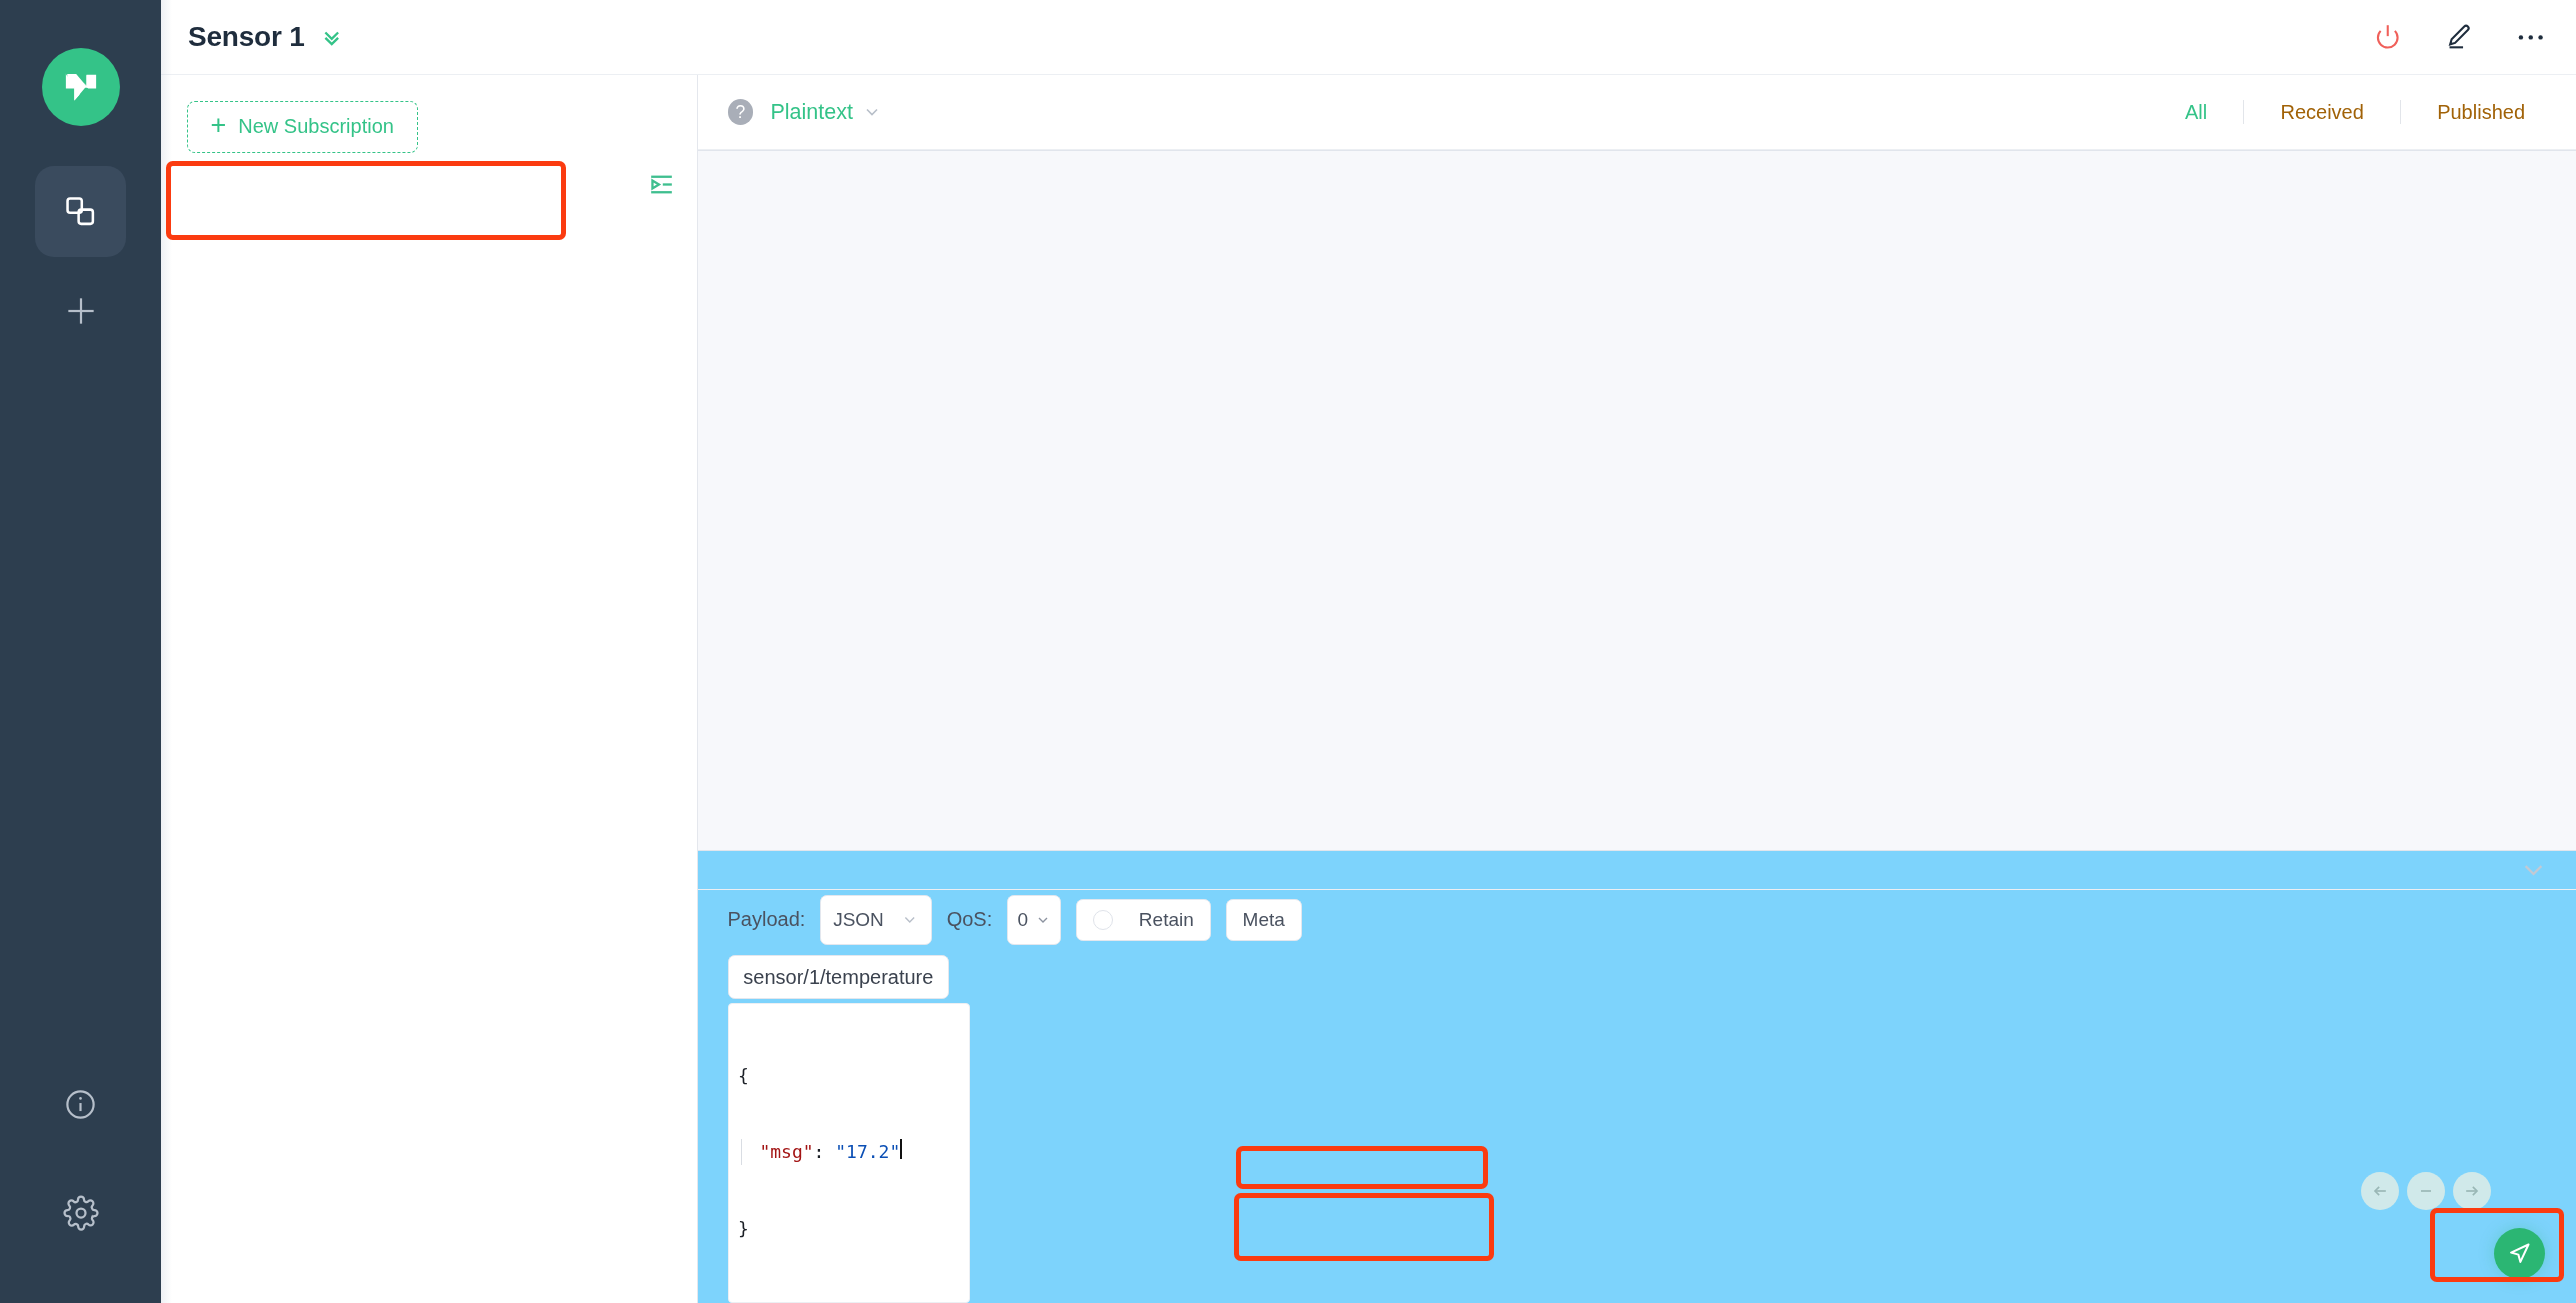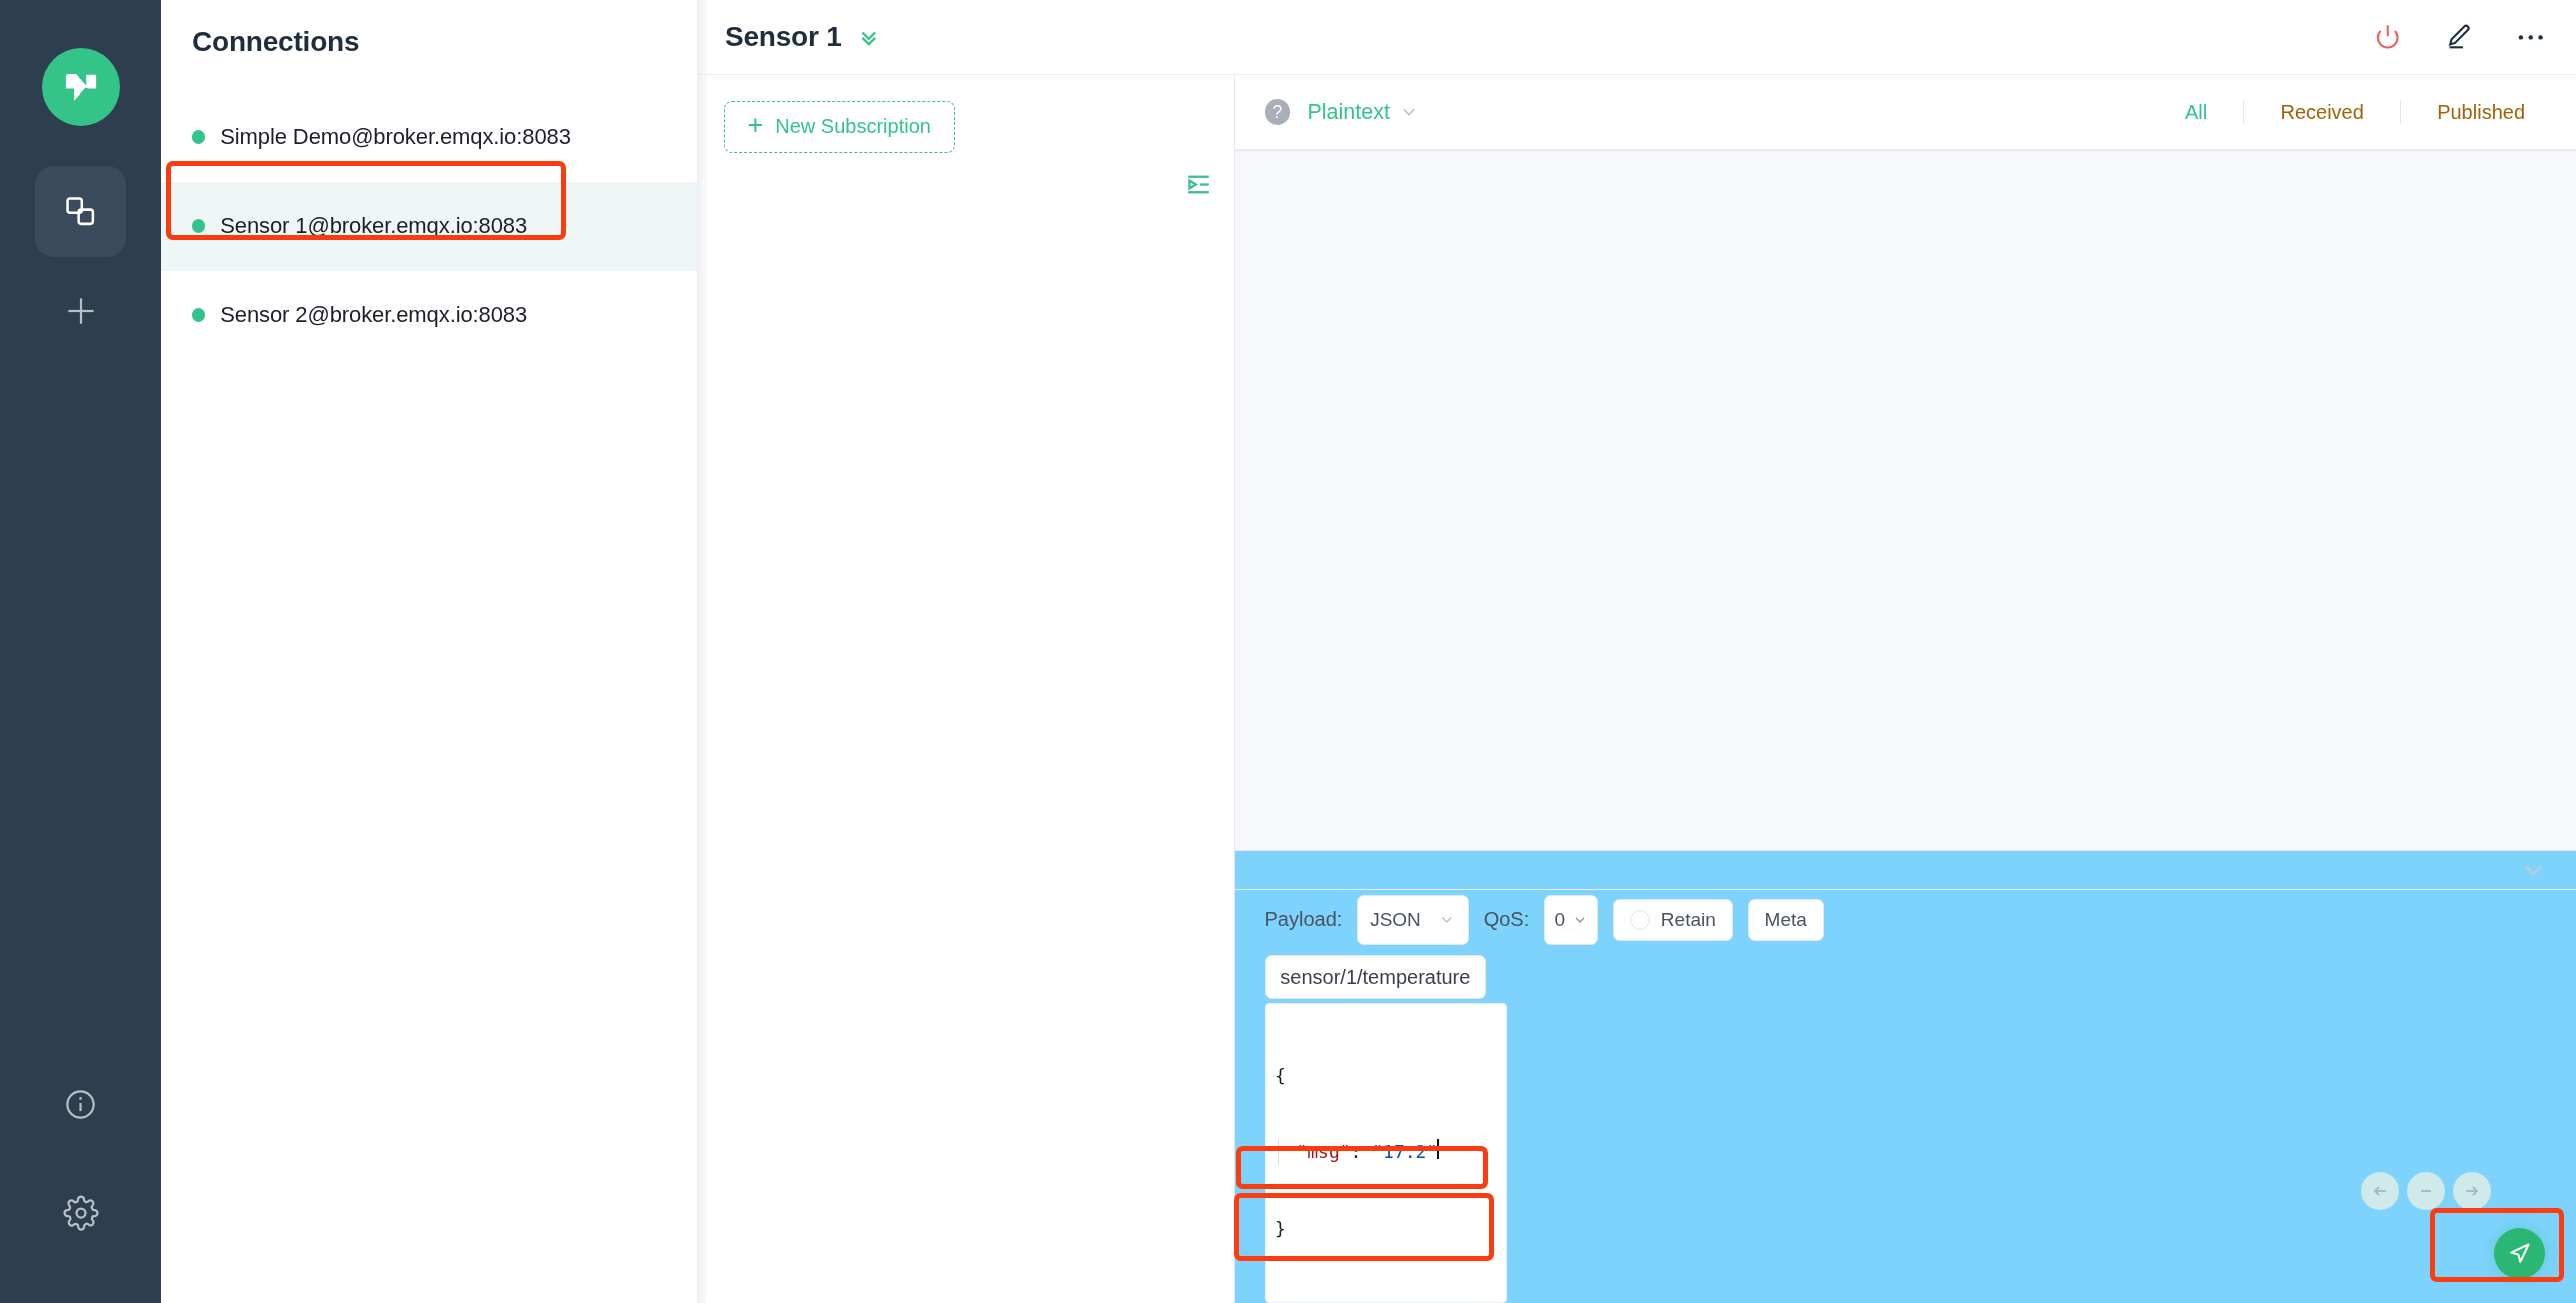--- a/index.html
+++ b/index.html
@@ -180,21 +180,21 @@
   .pub-select {
     border: 0.7px solid #e3e7ee; border-radius: 6.7px;
     height: 50px; display: inline-flex; align-items: center;
     padding: 0 12px; gap: 17.5px; font-size: 19px; color: #4a5260;
     background: #fff; white-space: nowrap;
   }
   .pub-select.qos { gap: 6.7px; padding: 0 9.4px; }
   .pub-btn {
     border: 0.7px solid #e3e7ee; border-radius: 6.7px;
     height: 42px; display: inline-flex; align-items: center;
-    padding: 0 16px; gap: 11px; font-size: 19px; color: #4a5260;
+    padding: 0 16px; gap: 26px; font-size: 19px; color: #4a5260;
     background: #fff; white-space: nowrap;
   }
   .retain-circle {
     width: 20px; height: 20px; border-radius: 50%;
     border: 1.3px solid #dfe3ea; flex: 0 0 20px;
   }
 
   .topic-row { padding: 5.4px 0 0 29.5px; }
   .topic-input {
     display: inline-block;
@@ -295,41 +295,20 @@
     </div>
 
     <div class="rail-bottom rail-gear" style="top:1195px">
       <svg width="36" height="36" viewBox="0 0 24 24" fill="none" stroke="#b6bfca" stroke-width="1.5">
         <circle cx="12" cy="12" r="3"></circle>
         <path d="M19.4 15a1.6 1.6 0 0 0 .32 1.77l.06.06a2 2 0 1 1-2.83 2.83l-.06-.06a1.6 1.6 0 0 0-1.77-.32 1.6 1.6 0 0 0-1 1.47V21a2 2 0 0 1-4 0v-.1A1.6 1.6 0 0 0 9.1 19.4a1.6 1.6 0 0 0-1.77.32l-.06.06a2 2 0 1 1-2.83-2.83l.06-.06A1.6 1.6 0 0 0 4.82 15a1.6 1.6 0 0 0-1.47-1H3a2 2 0 0 1 0-4h.1A1.6 1.6 0 0 0 4.6 8.9a1.6 1.6 0 0 0-.32-1.77l-.06-.06a2 2 0 1 1 2.83-2.83l.06.06A1.6 1.6 0 0 0 9 4.62h.08A1.6 1.6 0 0 0 10 3.15V3a2 2 0 0 1 4 0v.1a1.6 1.6 0 0 0 1 1.47 1.6 1.6 0 0 0 1.77-.32l.06-.06a2 2 0 1 1 2.83 2.83l-.06.06A1.6 1.6 0 0 0 19.4 9v.08a1.6 1.6 0 0 0 1.47 1H21a2 2 0 0 1 0 4h-.1a1.6 1.6 0 0 0-1.47 1z"></path>
       </svg>
     </div>
   </div>
 
-  <div class="connections">
-    <div class="conn-title">Connections</div>
-    <div class="conn-list">
-
-      <div class="conn-item">
-        <span class="conn-dot"></span>
-        <span class="conn-label">Simple Demo@broker.emqx.io:8083</span>
-      </div>
-
-      <div class="conn-item selected">
-        <span class="conn-dot"></span>
-        <span class="conn-label">Sensor 1@broker.emqx.io:8083</span>
-      </div>
-
-      <div class="conn-item">
-        <span class="conn-dot"></span>
-        <span class="conn-label">Sensor 2@broker.emqx.io:8083</span>
-      </div>
-
-    </div>
-  </div>
 
   <div class="main">
 
     <div class="main-header">
       <span class="main-title">Sensor 1</span>
       <span class="title-chev">
         <svg width="25.5" height="25.5" viewBox="0 0 24 24" fill="none" stroke="#34c388" stroke-width="2.2">
           <polyline points="6,8 12,14 18,8"></polyline>
           <polyline points="6,13 12,19 18,13"></polyline>
         </svg>

